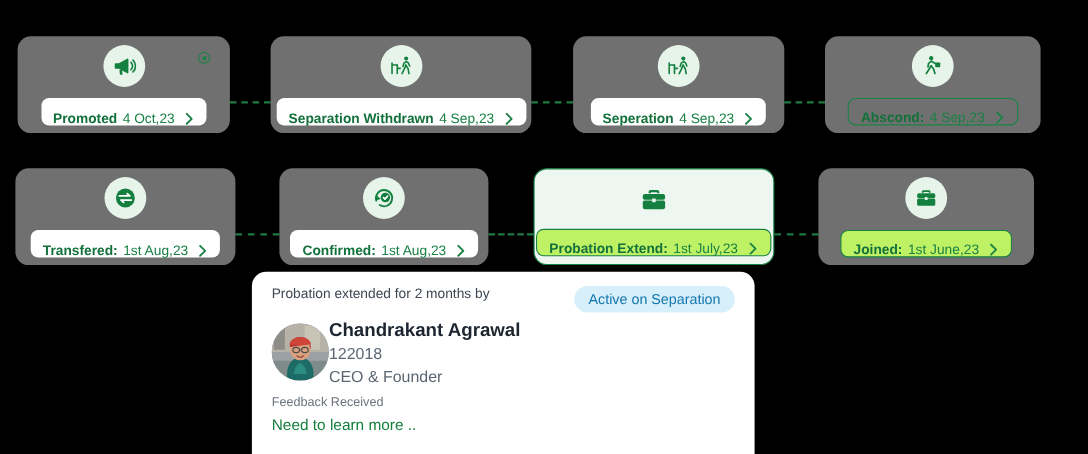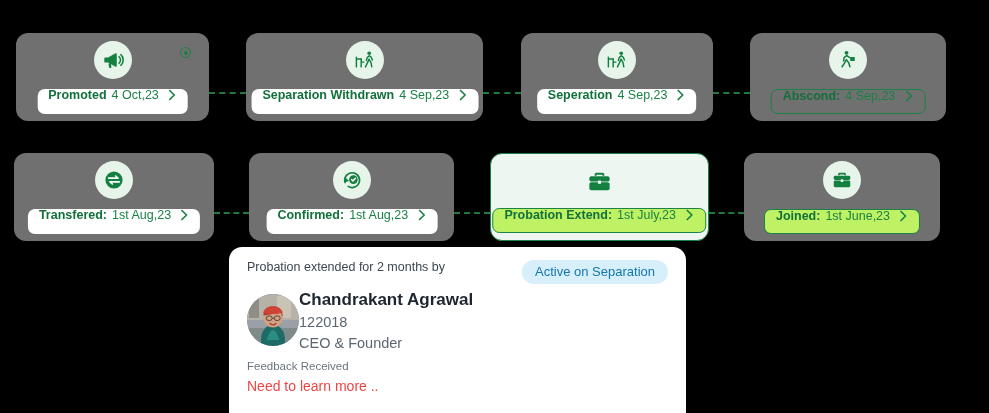--- a/index.html
+++ b/index.html
@@ -87,21 +87,21 @@
     background: #1a8245;
   }
 
   .pill {
     position: absolute;
     bottom: 7px;
     left: 50%;
     transform: translateX(-50%);
     box-sizing: border-box;
     display: flex;
-    align-items: flex-start;
+    align-items: flex-end;
     gap: 5px;
     height: 25px;
     padding: 0 11px;
     border-radius: 7px;
     background: #ffffff;
     white-space: nowrap;
     font-size: 12.5px;
     line-height: 1;
   }
   .pill.outlined {
@@ -201,21 +201,21 @@
     line-height: 1.15;
   }
   .fb-title {
     margin-top: 9px;
     font-size: 11.5px;
     color: #6b747e;
   }
   .fb-text {
     margin-top: 6px;
     font-size: 14px;
-    color: #ef4444;
+    color: #15803d;
   }
 </style>
 </head>
 <body>
 
 <div id="stage">
 
   <div class="row row-1">
 
     <div style="width:16px"></div>
@@ -335,21 +335,21 @@
         <span class="chev">
           <svg width="9" height="12" viewBox="0 0 9 12" fill="none" stroke="#1a8245" stroke-width="1.7" stroke-linecap="round" stroke-linejoin="round">
               <path d="M2 1.5L6.6 6 2 10.5"></path>
             </svg>
         </span>
       </div>
     </div>
 
     <div class="connector"></div>
 
-    <div class="node" style="width:205px">
+    <div class="node" style="width:190px">
       <span class="icon-wrap">
         <svg width="24" height="24" viewBox="0 0 24 24">
           <path d="M5.1 14.4A7.4 7.4 0 1 1 8.2 18.4" stroke="#14803f" stroke-width="1.7" fill="none" stroke-linecap="round"></path>
           <path d="M5.2 9.6l-.4 4.6 4.4-1.3" fill="#14803f"></path>
           <circle cx="13.4" cy="11.6" r="4.3" fill="#14803f"></circle>
           <path d="M11.6 11.6l1.3 1.4 2.5-2.7" stroke="#ffffff" stroke-width="1.5" fill="none" stroke-linecap="round" stroke-linejoin="round"></path>
         </svg>
       </span>
       <div class="pill">
         <span class="p-label">Confirmed:</span>

